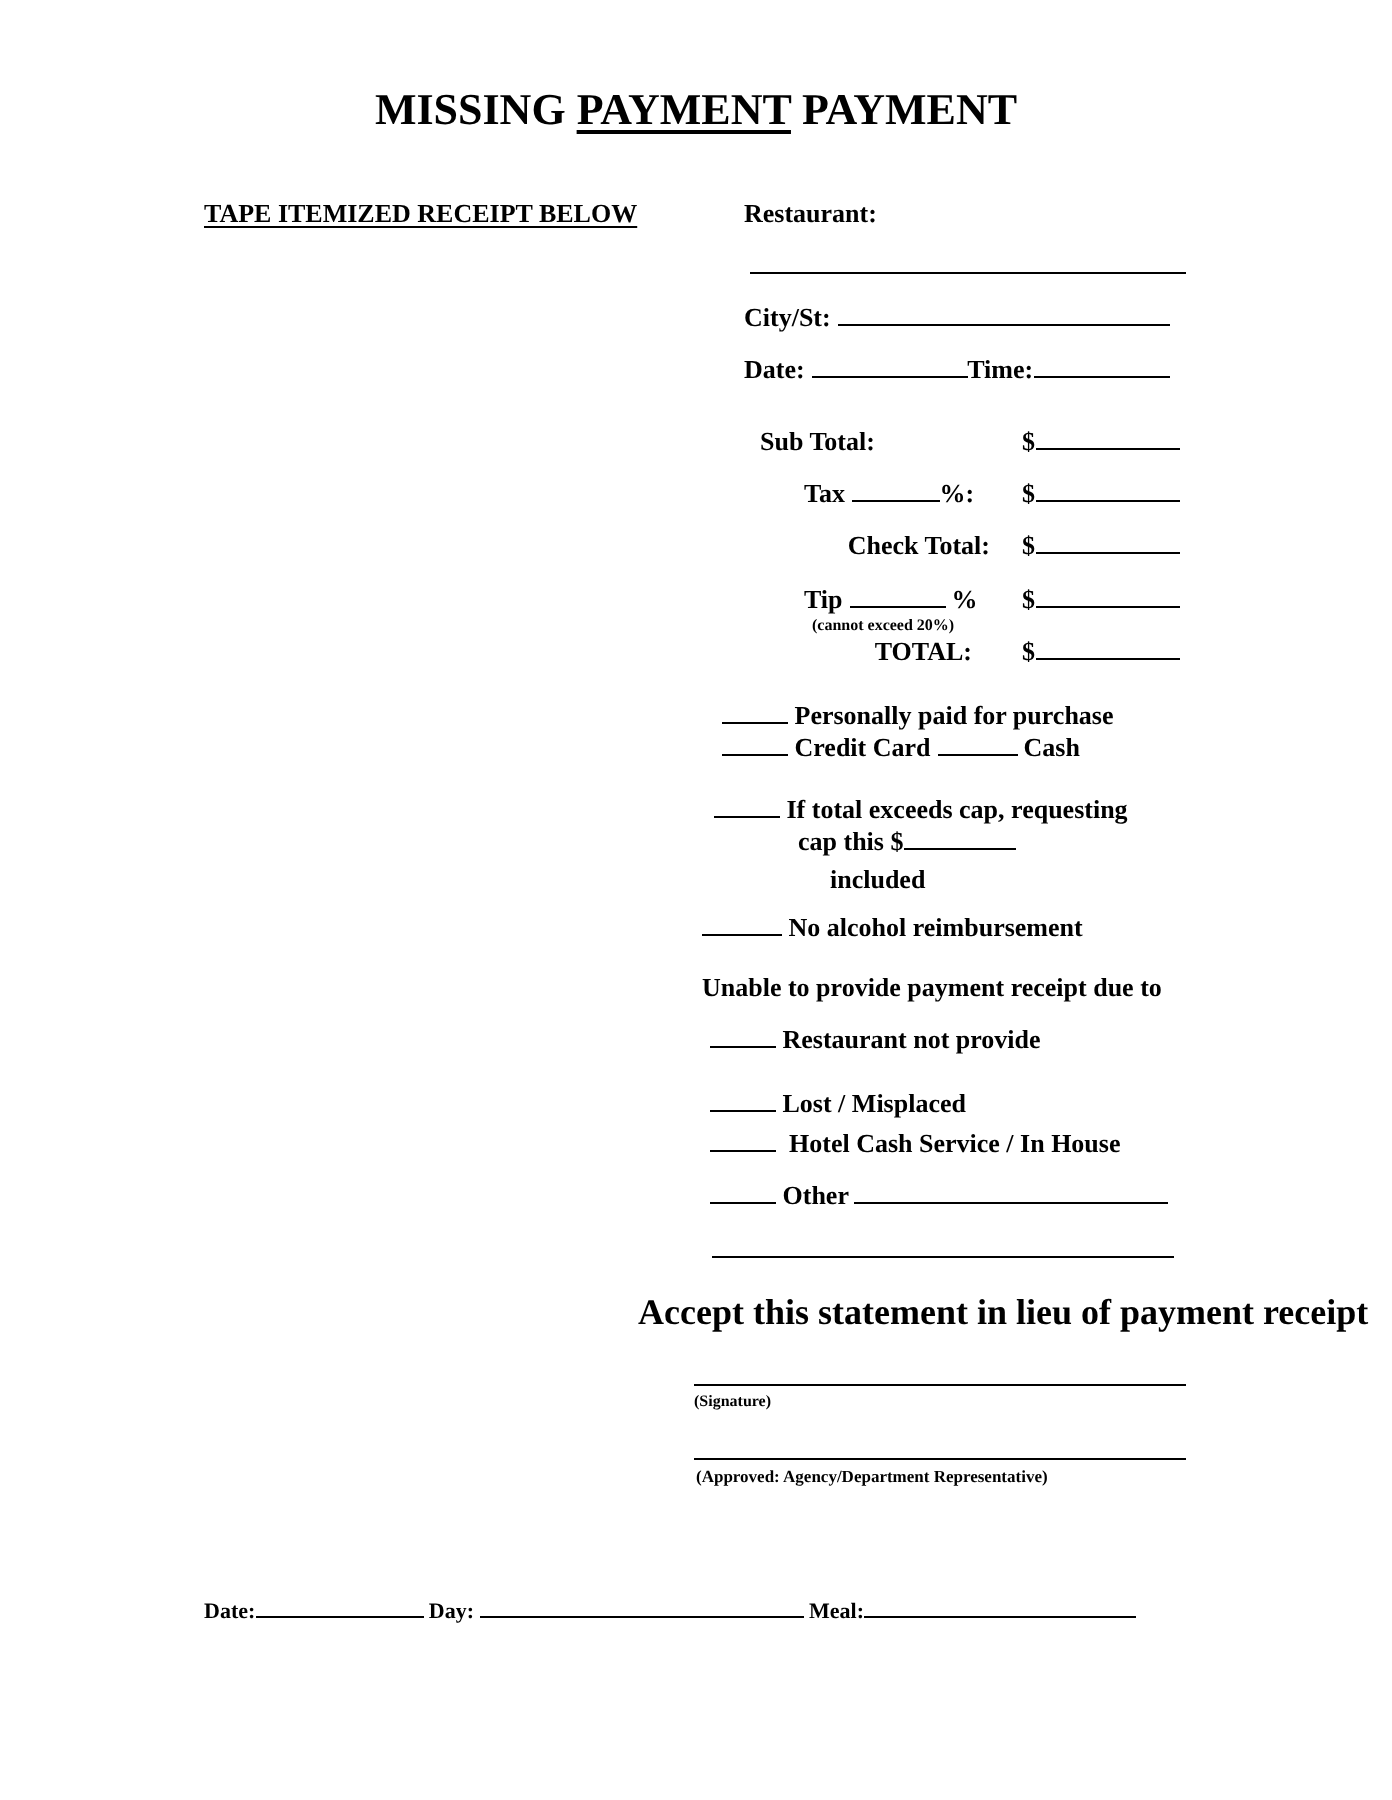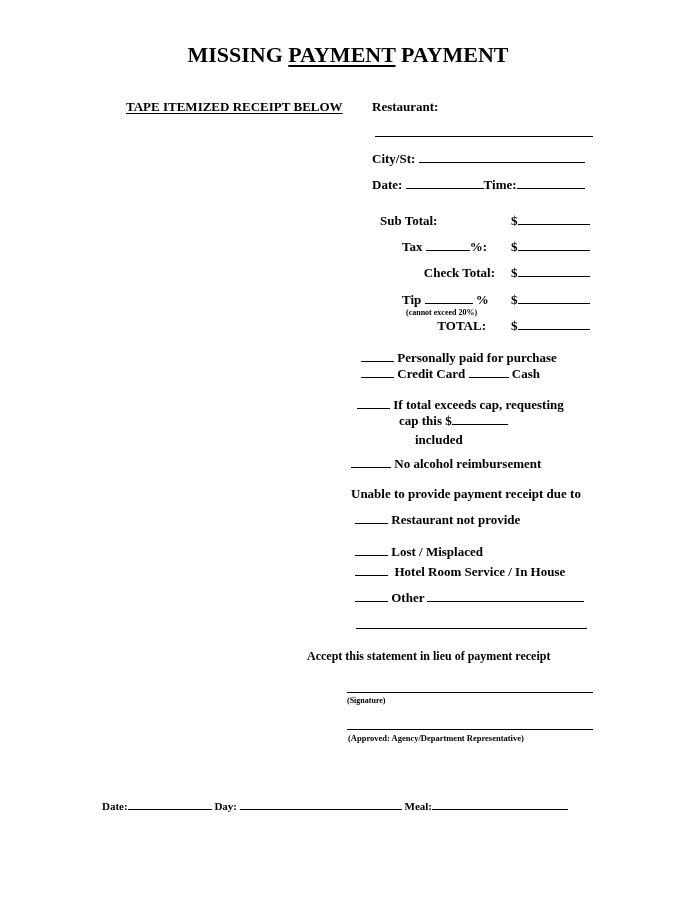--- a/index.html
+++ b/index.html
@@ -2,37 +2,37 @@
 <html><head>
   <meta charset="utf-8">
   <style>
     html, body { margin:0; padding:0; background:#ffffff; }
     body { width:696px; height:900px; position:relative; overflow:hidden;
            font-family:"Liberation Serif", serif; color:#000; font-weight:bold; }
     .abs { position:absolute; white-space:nowrap; }
     .title { font-size:22px; left:0; width:696px; text-align:center; top:42px; }
     .title u { text-decoration:underline; text-decoration-thickness:2px; text-underline-offset:3px; }
     .t13 { font-size:13px; line-height:16px; }
-    .t14 { font-size:12px; line-height:16px; }
+    .t14 { font-size:18px; line-height:16px;margin-left:12px; }
     .small { font-size:8px; line-height:10px; }
     .line { display:inline-block; border-bottom:1.3px solid #000; height:11px; vertical-align:baseline; }
     .rule { position:absolute; border-bottom:1.3px solid #000; height:0; }
     .u { text-decoration:underline; text-underline-offset:2px; }
     .amt { display:inline-block; border-bottom:1.3px solid #000; width:72px; height:11px; }
   </style>
 </head>
 <body>
 
 <div class="abs title">
   <span>MISSING</span>
   <u>PAYMENT</u>
   <span>PAYMENT</span>
 </div>
 
-<div class="abs t13 u" style="left:102px; top:99px;margin-left:24px;">TAPE ITEMIZED RECEIPT BELOW</div>
+<div class="abs t13 u" style="left:102px; top:99px;">TAPE ITEMIZED RECEIPT BELOW</div>
 
 <div class="abs t13" style="left:372px; top:99px;">Restaurant:</div>
 <div class="rule" style="left:375px; top:136px; width:218px;"></div>
 
 <div class="abs t13" style="left:372px; top:151px;">
   <span>City/St:</span>
   <span class="line" style="width:166px;"></span>
 </div>
 
 <div class="abs t13" style="left:372px; top:177px;">
@@ -93,21 +93,21 @@
 <div class="abs t13" style="left:355px; top:512px;">
   <span class="line" style="width:33px;"></span>
   <span>Restaurant not provide</span>
 </div>
 <div class="abs t13" style="left:355px; top:544px;">
   <span class="line" style="width:33px;"></span>
   <span>Lost / Misplaced</span>
 </div>
 <div class="abs t13" style="left:355px; top:564px;">
   <span class="line" style="width:33px;"></span>
-  &nbsp;<span>Hotel Room Service / In House</span>
+  &nbsp;<span>Hotel Cash Service / In House</span>
 </div>
 <div class="abs t13" style="left:355px; top:590px;">
   <span class="line" style="width:33px;"></span>
   <span>Other</span>
   <span class="line" style="width:157px;"></span>
 </div>
 <div class="rule" style="left:356px; top:628px; width:231px;"></div>
 
 <div class="abs t14" style="left:307px; top:648px;">Accept this statement in lieu of payment receipt</div>
 

